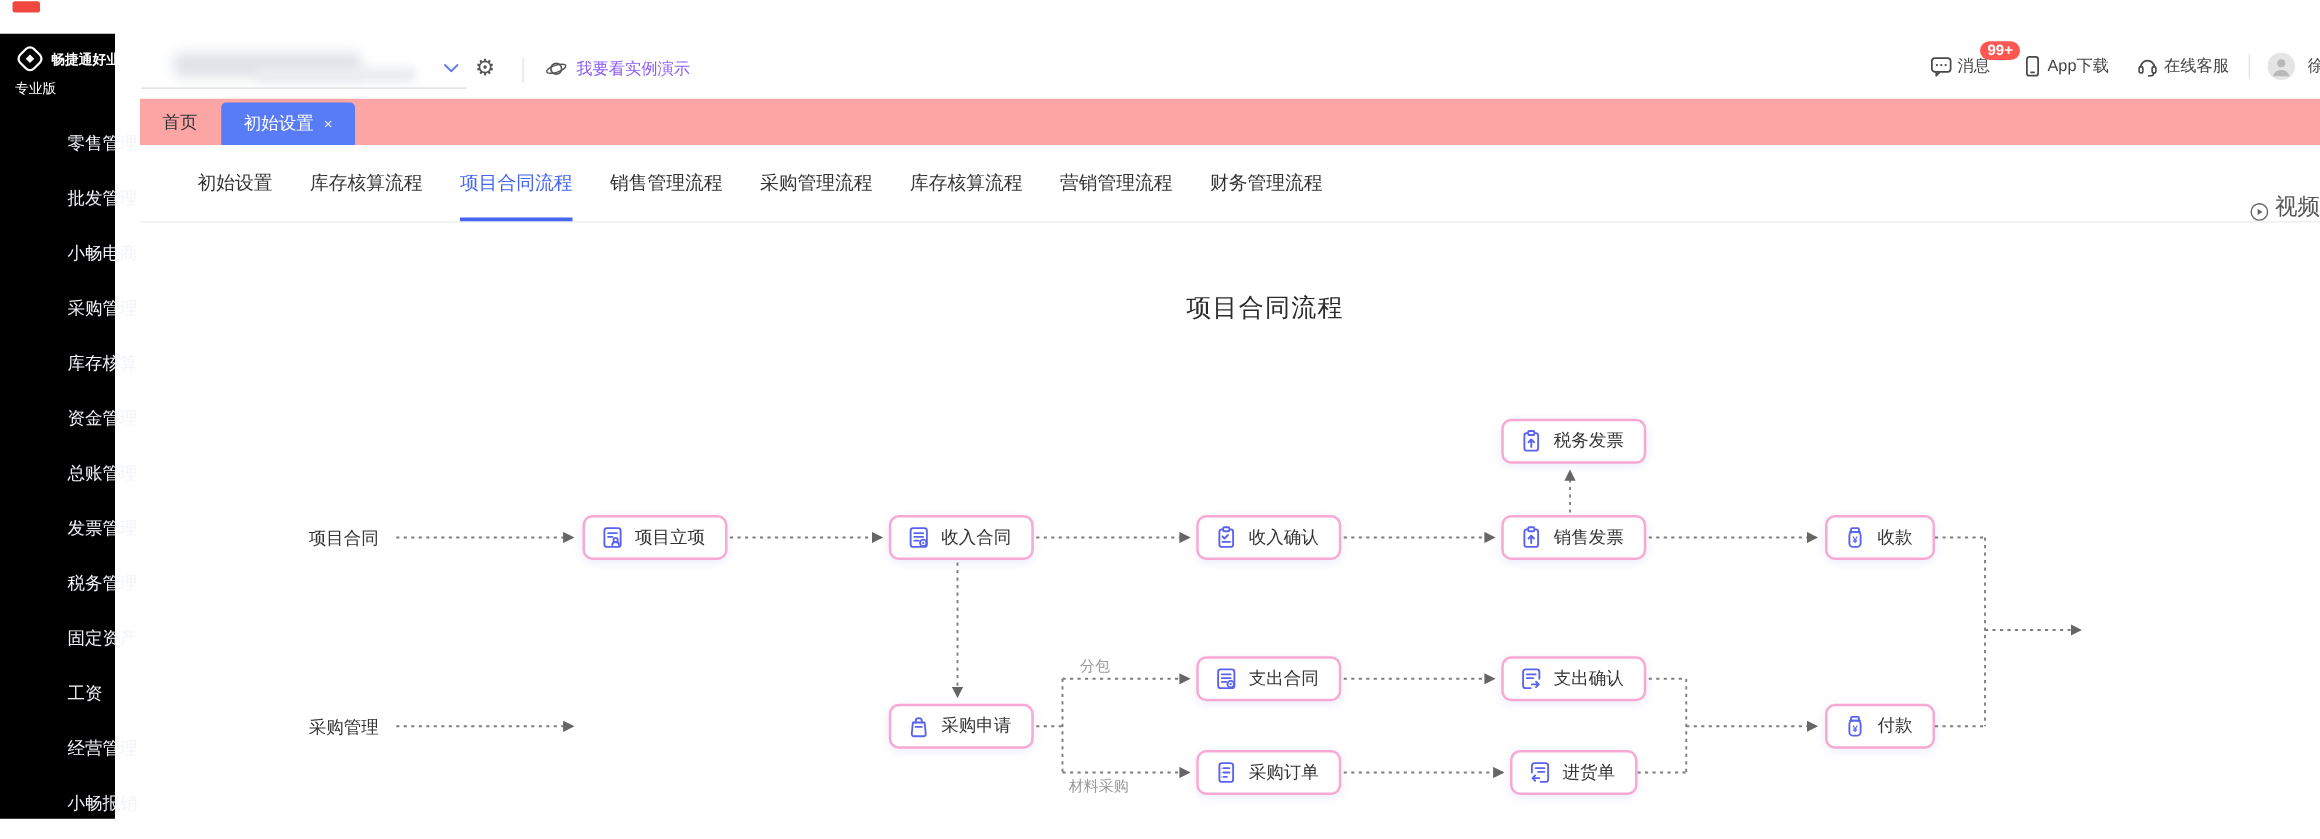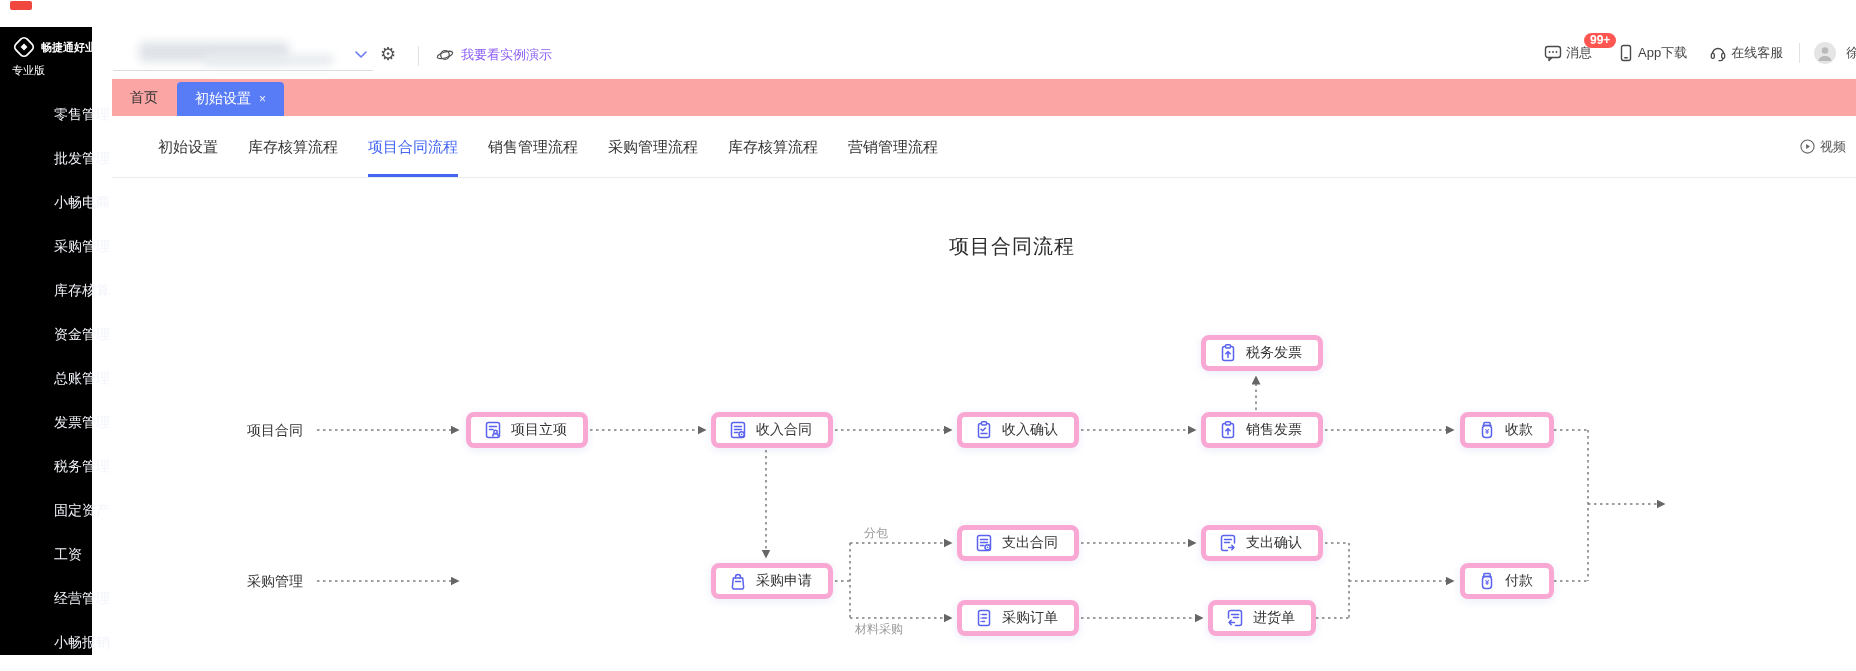--- a/index.html
+++ b/index.html
@@ -37,32 +37,32 @@
   .wtab-home{position:absolute;left:6px;top:0;height:37px;line-height:37px;padding:0 12px;font-size:14px;color:#333;cursor:pointer}
   .wtab-active{position:absolute;left:65px;top:3px;height:34px;width:107px;background:#587bf6;border-radius:4px 4px 0 0;
                display:flex;align-items:center;justify-content:center;gap:8px;color:#fff;font-size:14px;cursor:pointer}
   .wtab-active .x{font-size:12px;opacity:.9;cursor:pointer}
 
   
   .card{position:absolute;left:112px;top:116px;right:0;bottom:0;background:#fff}
   .nav{position:absolute;left:0;top:0;right:0;height:61px;border-bottom:1px solid #ececec;display:flex;align-items:center;padding-left:46px;gap:30px}
   .nav-item{font-size:15px;color:#333;height:61px;line-height:61px;cursor:pointer;box-sizing:border-box;white-space:nowrap}
   .nav-item.active{color:#4466f2;border-bottom:3px solid #4466f2}
-  .nav-aux{position:absolute;left:1688px;top:0;height:61px;display:flex;align-items:center;gap:5px;font-size:13px;color:#555;white-space:nowrap}
+  .nav-aux{position:absolute;left:1688px;top:0;height:61px;display:flex;align-items:flex-end;gap:5px;font-size:18px;color:#555;white-space:nowrap}
 
   .flow-title{position:absolute;left:900px;top:117px;transform:translateX(-50%);font-size:20px;color:#2b2b2b;font-weight:500;letter-spacing:1px;white-space:nowrap}
 
   .edges{position:absolute;left:0;top:0;pointer-events:none}
   .edge{stroke:#7e7e7e;stroke-width:1.5;fill:none;stroke-dasharray:2.5 3.5}
 
   .lane-label{position:absolute;left:135px;font-size:14px;color:#333;white-space:nowrap}
   .branch-label{position:absolute;font-size:12px;color:#999;white-space:nowrap}
 
   .node{position:absolute;height:36px;display:flex;align-items:center;gap:8px;padding:0 16px 0 12px;background:#fff;
-        border:5px solid #f9a8d4;border-radius:8px;box-shadow:0 2px 8px rgba(84,98,214,.12);
+        border:2px solid #f9a8d4;border-radius:8px;box-shadow:0 2px 8px rgba(84,98,214,.12);
         font-size:14px;color:#333;white-space:nowrap;box-sizing:border-box;cursor:pointer}
   .nicon{width:20px;height:20px;flex:none}
   .ticon{flex:none}
 </style>
 </head>
 <body>
 
 <svg width="0" height="0" style="position:absolute">
   <defs>
     <symbol id="sym-doc-user" viewBox="0 0 20 20" stroke="#5a63ee" fill="none" stroke-width="1.5" stroke-linecap="round" stroke-linejoin="round">
@@ -242,20 +242,21 @@
 <div class="card">
 
   <div class="nav">
     <span class="nav-item">初始设置</span>
     <span class="nav-item">库存核算流程</span>
     <span class="nav-item active">项目合同流程</span>
     <span class="nav-item">销售管理流程</span>
     <span class="nav-item">采购管理流程</span>
     <span class="nav-item">库存核算流程</span>
     <span class="nav-item">营销管理流程</span>
+    <span class="nav-item">财务管理流程</span>
   </div>
   <div class="nav-aux">
     <svg class="ticon" width="15" height="15" viewBox="0 0 16 16">
       <circle cx="8" cy="8" r="7" stroke="#666" fill="none" stroke-width="1.2"></circle>
       <path d="M6.5 5.3l4.2 2.7-4.2 2.7z" fill="#666"></path>
     </svg>
     <span>视频</span>
 
   </div>
 

